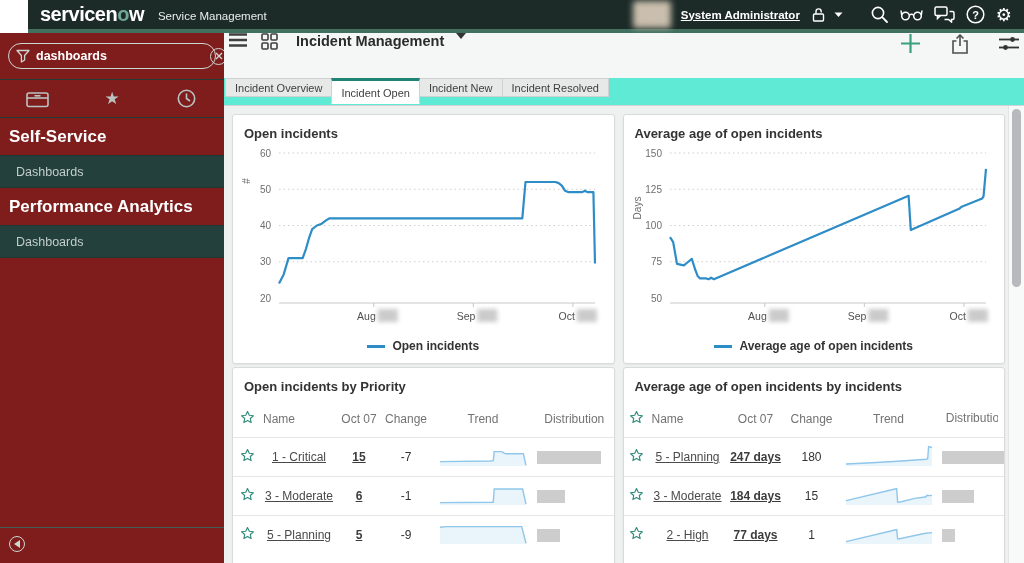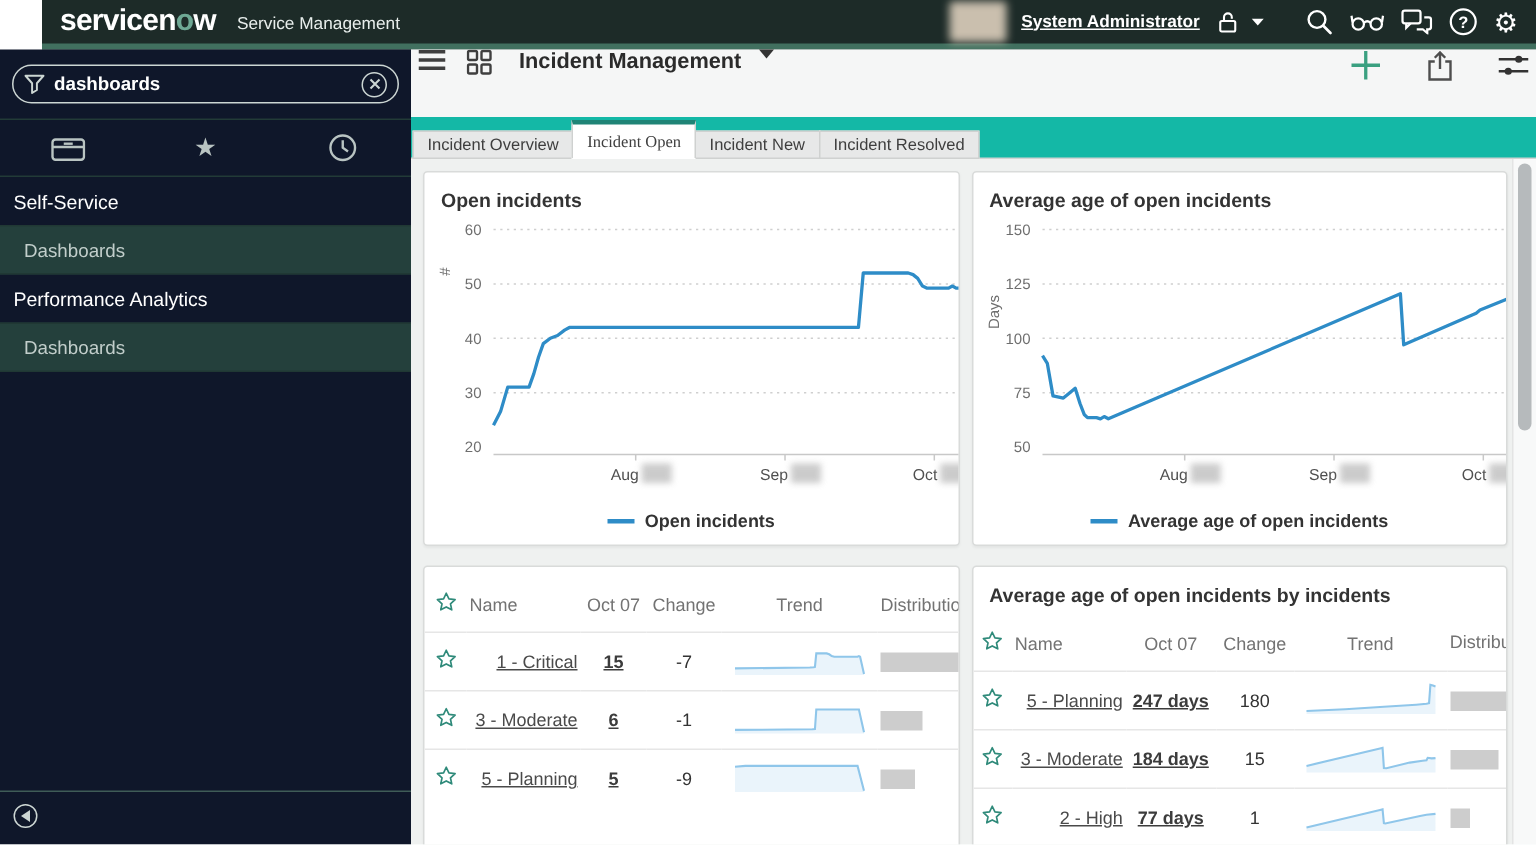--- a/index.html
+++ b/index.html
@@ -17,72 +17,72 @@
   .avatar { width:38px; height:27px; background:#cabfae; filter:blur(3px); border-radius:2px; }
   .user-name { font-size:11.5px; font-weight:bold; margin-left:10px;text-decoration:underline; }
   .hdr-ic { margin-left:11px; display:flex; align-items:center; }
   .icon-gap { width:16px; }
   .gear-glyph { font-size:18px; color:#fff; line-height:18px; }
 
   
   .body-row { flex:1; display:flex; min-height:0; }
 
   
-  .sidebar { width:274px; background:#0f172a; color:#fff; display:flex; flex-direction:column; flex:0 0 auto; }
+  .sidebar { width:224px; background:#7f1d1d; color:#fff; display:flex; flex-direction:column; flex:0 0 auto; }
   .search-row { padding:10px 8px; border-bottom:1px solid #223b37; }
   .pill { height:26px; border:1px solid #ccd6d3; border-radius:13px; display:flex; align-items:center; padding:0 7px; }
   .pill input { flex:1; background:transparent; border:none; outline:none; color:#fff;
     font-size:12.5px; font-weight:bold; font-family:inherit; margin-left:6px; }
   .clear-btn { width:17px; height:17px; border:1.5px solid #ccd6d3; border-radius:50%;
     display:flex; align-items:center; justify-content:center; flex:0 0 auto; }
   .icon-tabs { display:flex; height:38px; border-bottom:1px solid #223b37; }
   .icon-tab { flex:1; display:flex; align-items:center; justify-content:center; }
   .star-glyph { color:#b9c4c2; font-size:17px; }
-  .nav-section { padding:9px 9px 8px; font-size:13px; font-weight:normal; color:#fff; }
+  .nav-section { padding:9px 9px 8px; font-size:17px; font-weight:bold; color:#fff; }
   .nav-item { padding:9px 16px 8px; font-size:12.5px; color:#c2cecb; background:#24403c;
     border-top:1px solid #203834; border-bottom:1px solid #203834; }
   .sidebar-footer { margin-top:auto; border-top:1px solid #3f5c57; padding:8px 9px 11px; }
   .collapse-btn { width:16px; height:16px; border:1.5px solid #ccd6d3; border-radius:50%;
     display:flex; align-items:center; justify-content:center; }
 
   
   .main { flex:1; display:flex; flex-direction:column; position:relative; min-width:0; }
   .toolbar { height:45px; background:#f5f6f6; display:flex; align-items:flex-start; padding:0 5px; flex:0 0 auto; }
   .tb-ic { margin-right:14px; display:flex; align-items:center; }
   .db-title { font-size:14.5px; font-weight:bold; color:#2b2b2b; margin-left:4px; }
   .title-caret { width:0; height:0; border-left:5px solid transparent; border-right:5px solid transparent;
     border-top:6px solid #333; margin-left:12px; }
   .tb-right { margin-left:auto; display:flex; align-items:center; }
   .tb-right > * { margin-left:30px; }
 
-  .tabs { display:flex; align-items:flex-end; height:28px; background:#14b8a6;
+  .tabs { display:flex; align-items:flex-start; height:28px; background:#5eead4;
     padding-left:1px; border-bottom:1px solid #d2d4d3; flex:0 0 auto; }
   .tab { height:19px; line-height:18px; padding:0 9px; font-size:11px; color:#3e3e3e;
     background:#e7e8e8; border:1px solid #cfd1d0; margin-right:-1px; margin-bottom:-1px; white-space:nowrap; }
   .tab.active { height:26px; line-height:24px; background:#fff; border-top:3px solid var(--accent,#1f8476);
-    border-bottom:1px solid #fff; position:relative; z-index:2;font-family:Liberation Serif, serif; }
+    border-bottom:1px solid #fff; position:relative; z-index:2; }
 
   .content { flex:1; background:#eff1f0; padding:8px 3px 0 8px; margin-right:16px;
-    display:grid; grid-template-columns:1fr 1fr; grid-template-rows:250px 236px; gap:13px 8px; overflow:hidden; min-height:0; }
+    display:grid; grid-template-columns:1fr 1fr; grid-template-rows:250px 236px; gap:3px 8px; overflow:hidden; min-height:0; }
   .card { background:#fff; border:1px solid #d9dbda; border-radius:3px; box-shadow:0 1px 2px rgba(0,0,0,0.05); overflow:hidden; }
   .card-title { font-size:13px; font-weight:bold; color:#333; padding:11px 0 0 11px; }
   .chart-box { padding:2px 4px 0 6px; }
   .ax { font-size:10px; fill:#6e6e6e; font-family:"Liberation Sans",sans-serif; }
   .ax2 { font-size:10.5px; fill:#4f4f4f; font-family:"Liberation Sans",sans-serif; }
   .legend { display:flex; justify-content:center; align-items:center; margin-top:0; }
   .legend-line { width:18px; height:3px; margin-right:7px; }
   .legend-label { font-size:12px; font-weight:bold; color:#333; }
 
   
   .table-card table { width:100%; border-collapse:collapse; table-layout:fixed; margin-top:6px; }
   th { font-size:12px; color:#737373; font-weight:normal; text-align:center; padding:10px 2px 9px; }
   th.c-name { text-align:left; }
   td { padding:6px 2px; border-top:1px solid #e6e6e6; font-size:12px; color:#333; vertical-align:middle; }
   td.c-star, th.c-star { text-align:center; }
-  td.c-name { text-align:right; }
+  td.c-name { text-align:center; }
   td.c-val, td.c-chg { text-align:center; }
   td.c-trd { text-align:center; }
   .lnk { color:#4a4a4a; text-decoration:underline; }
   .lnk.val { font-weight:bold; color:#3c3c3c; }
   .dist { height:13px; background:#cdcdcd; }
   .clip th.c-dst .lbl { display:inline-block; max-width:52px; overflow:hidden; white-space:nowrap; }
 
   
   .scrollbar { position:absolute; right:0; top:73px; bottom:0; width:16px; background:#f8f9f9; border-left:1px solid #e3e4e4; }
   .scroll-thumb { position:absolute; left:3px; top:3px; width:9px; height:178px; background:#b6babc; border-radius:5px; }
@@ -303,20 +303,21 @@
                 <text class="ax2" x="335.88" y="177" text-anchor="end">Oct</text>
                 <rect x="337.88" y="166" width="20" height="13" fill="#c6c6c6" opacity="0.9" filter="url(#blr1)"></rect>
                 <polyline points="40.0,94.1 43.2,99.2 47.0,120.9 53.9,122.4 57.4,119.5 61.8,115.8 65.0,126.0 67.8,133.3 70.0,135.4 76.0,135.4 78.6,136.2 81.1,134.7 83.9,136.2 278.6,52.8 280.8,86.9 329.1,65.8 331.7,63.7 349.7,56.4 351.9,55.7 353.5,53.5 356.0,25.9" fill="none" stroke="#2e8cc7" stroke-width="2.2" stroke-linejoin="round"></polyline>
               </svg></div>
           <div class="legend">
             <span class="legend-line" style="background: rgb(46, 140, 199);"></span>
             <span class="legend-label">Average age of open incidents</span>
           </div>
         </div>
         <div class="card table-card">
+          <div class="card-title">Open incidents by Priority</div>
           <table>
               <colgroup>
                 <col style="width:28px">
                 <col style="width:76px">
                 <col style="width:44px">
                 <col style="width:50px">
                 <col style="width:104px">
                 <col>
               </colgroup>
               <thead>

